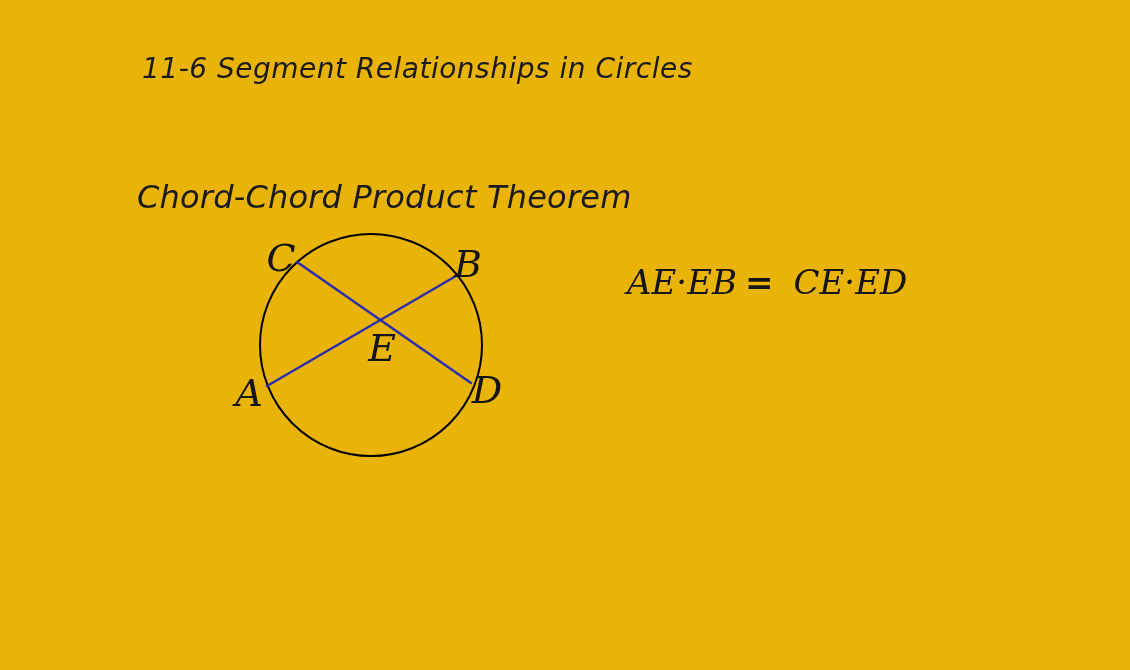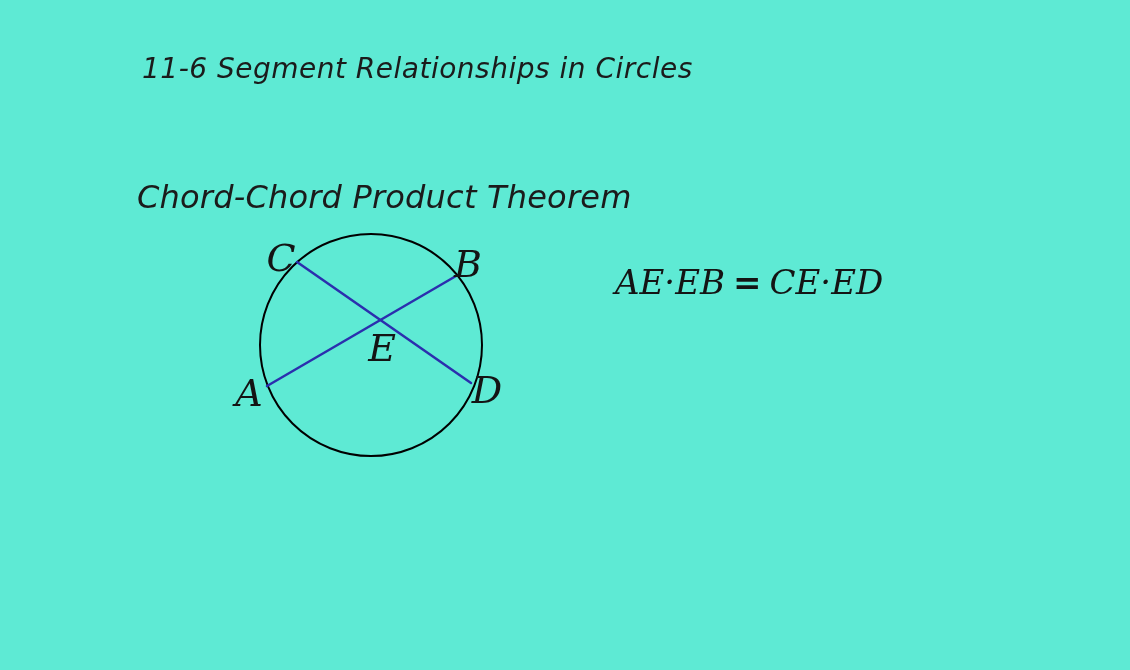--- a/index.html
+++ b/index.html
@@ -6,21 +6,21 @@
   body {
     width: 1130px; height: 670px;
     background: #ffffff;
     overflow: hidden;
     position: relative;
     font-family: "DejaVu Sans", sans-serif;
   }
   .stage {
     position: absolute; left: 0; top: 0;
     width: 1130px; height: 670px;
-    background: #5eead4;
+    background: #eab308;
   }
   .band { position: absolute; top: 0; bottom: 0; }
   .band-left  { left: 0;    width: 98px;  }
   .band-left-dark  { left: 98px;  width: 9px;  }
   .band-right-dark { left: 1007px; width: 9px; }
   .band-right { left: 1016px; right: 0; }
 
   .slide-title {
     position: absolute; left: 142px; top: 52px;
     font: italic 28px "DejaVu Sans", sans-serif;
@@ -45,21 +45,21 @@
     fill: #141414;
     text-anchor: middle;
   }
   .formula {
     position: absolute; left: 615px; top: 262px;
     font-family: "DejaVu Serif", serif;
     font-size: 34px;
     color: #141414;
     white-space: nowrap;
   }
-  .formula .term { font-style: italic; }
+  .formula .term { font-style: italic; margin-left: 12px; }
   .formula .eq   { font-style: normal; font-weight: bold; padding: 0 8px; }
 </style>
 </head>
 <body>
 
 <div class="stage">
 
   <div class="band band-left"></div>
   <div class="band band-left-dark"></div>
   <div class="band band-right-dark"></div>

